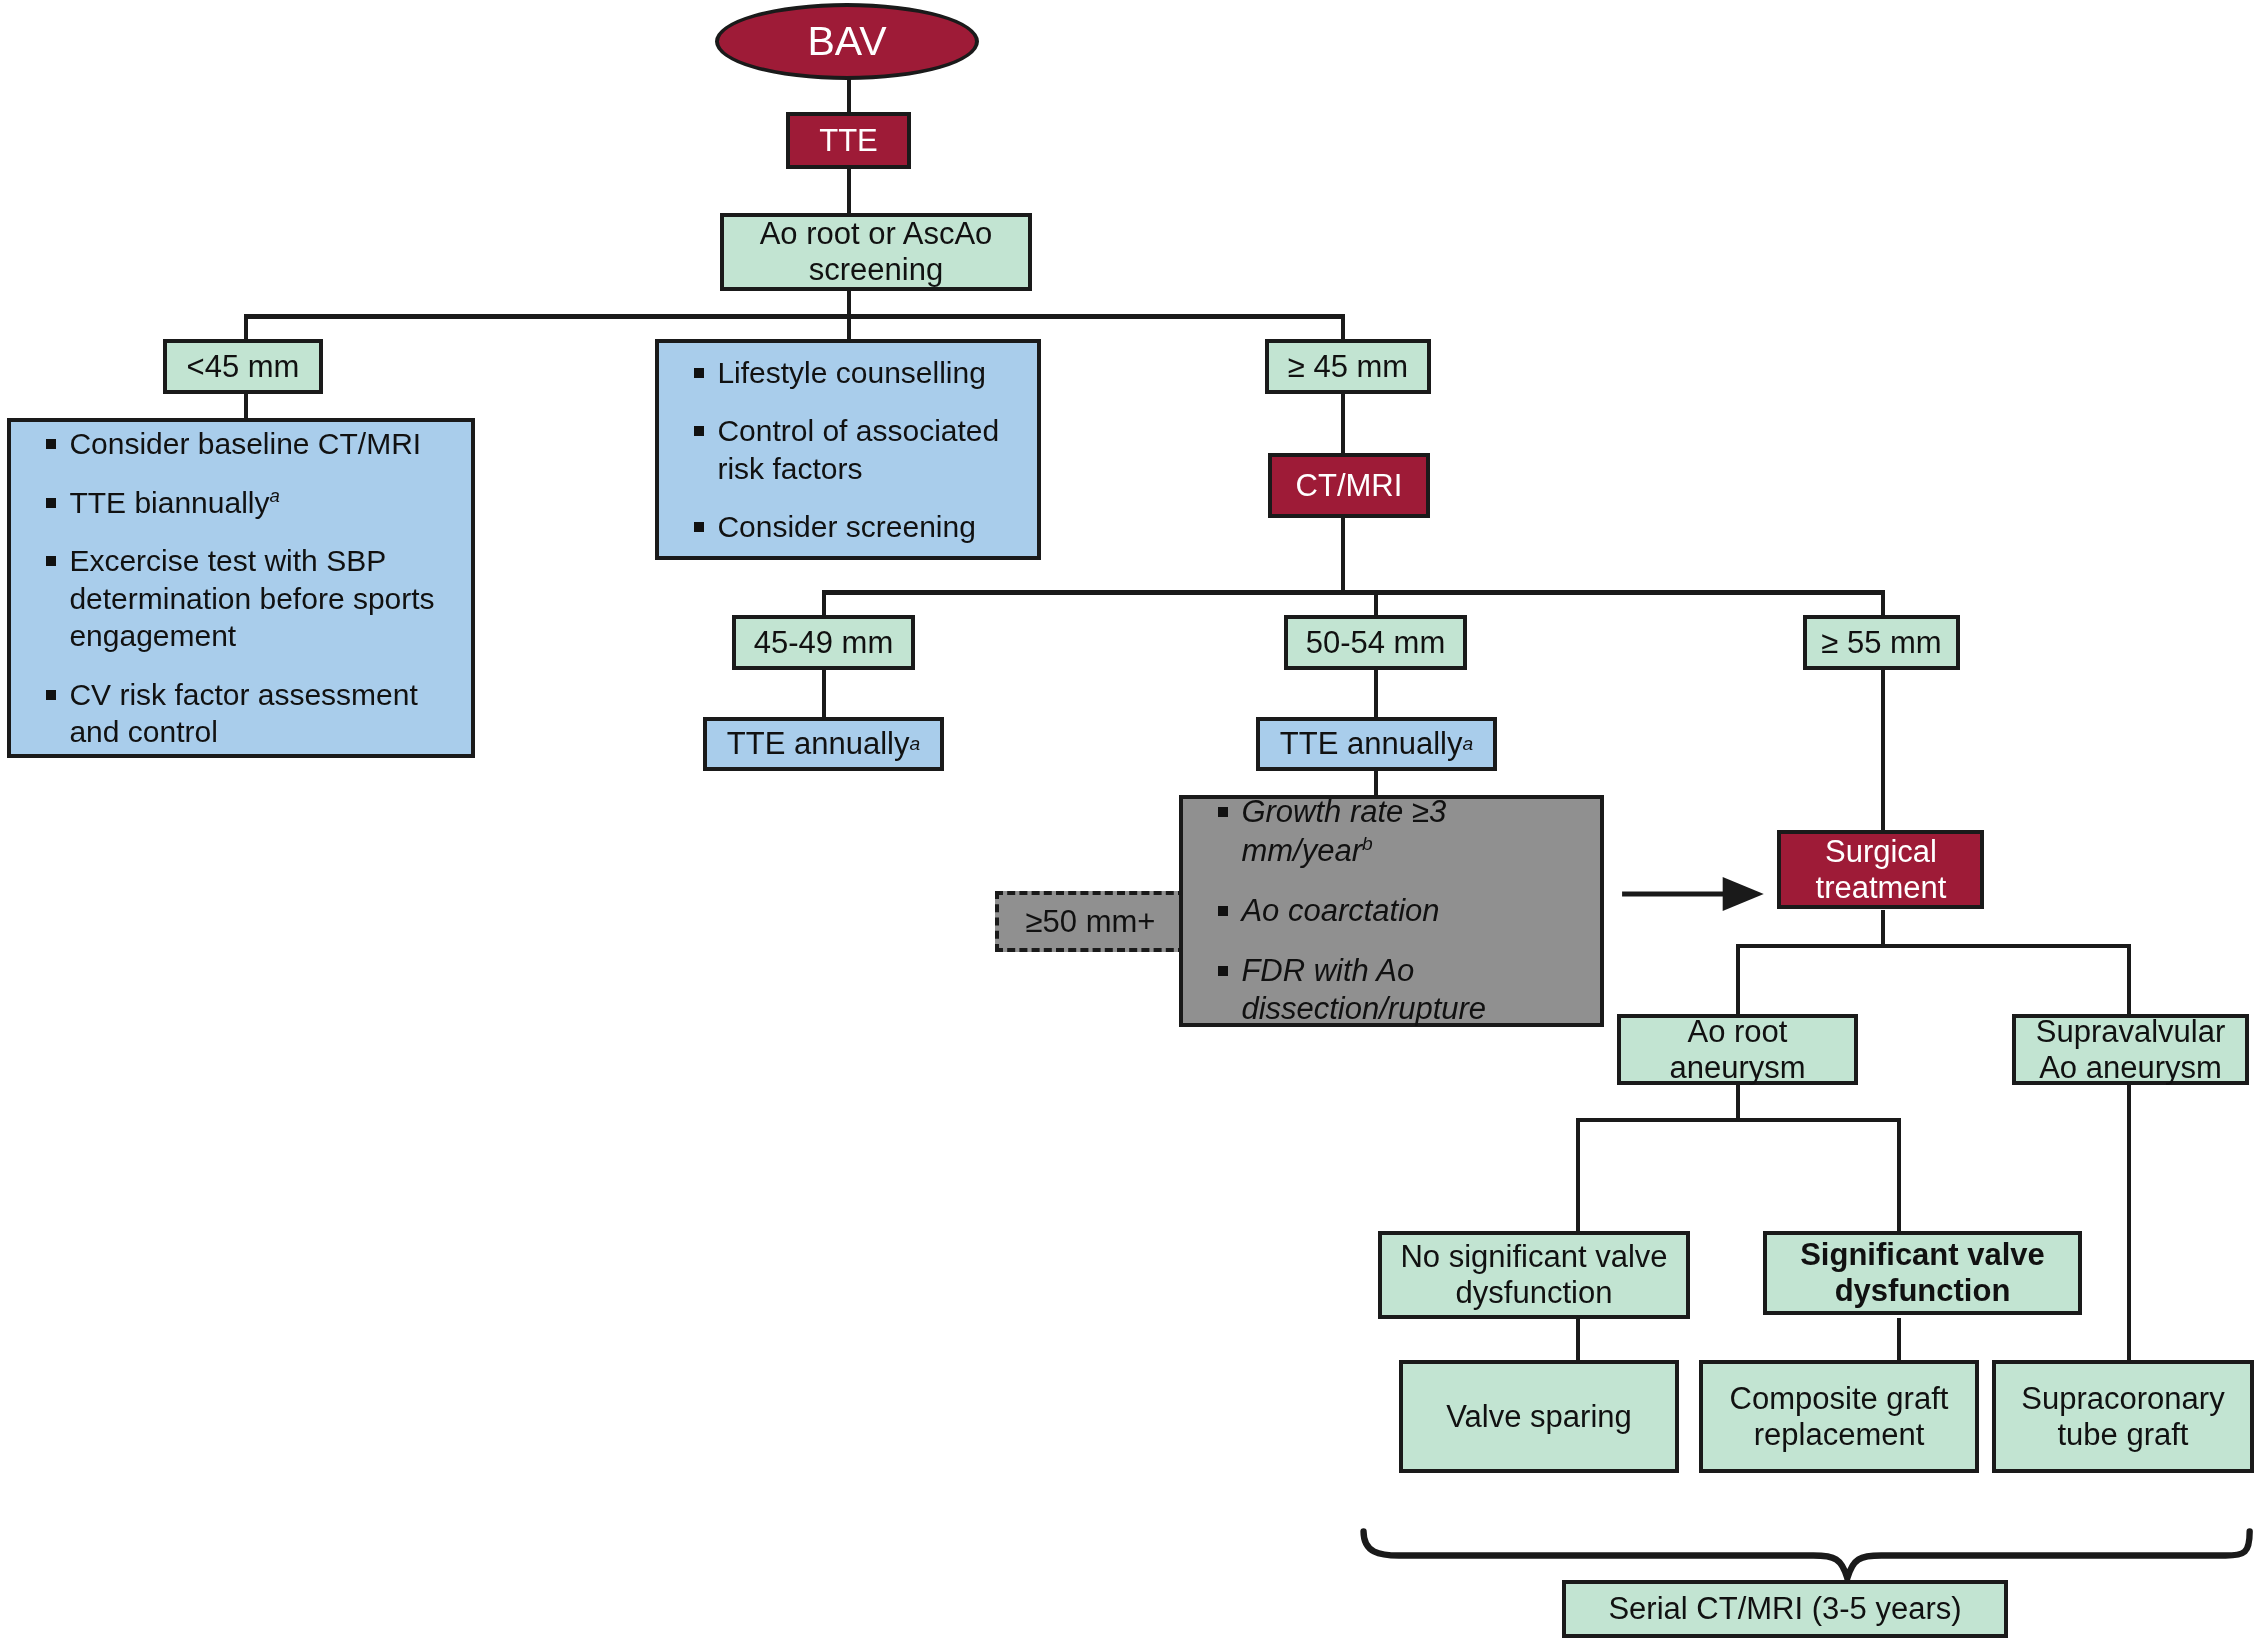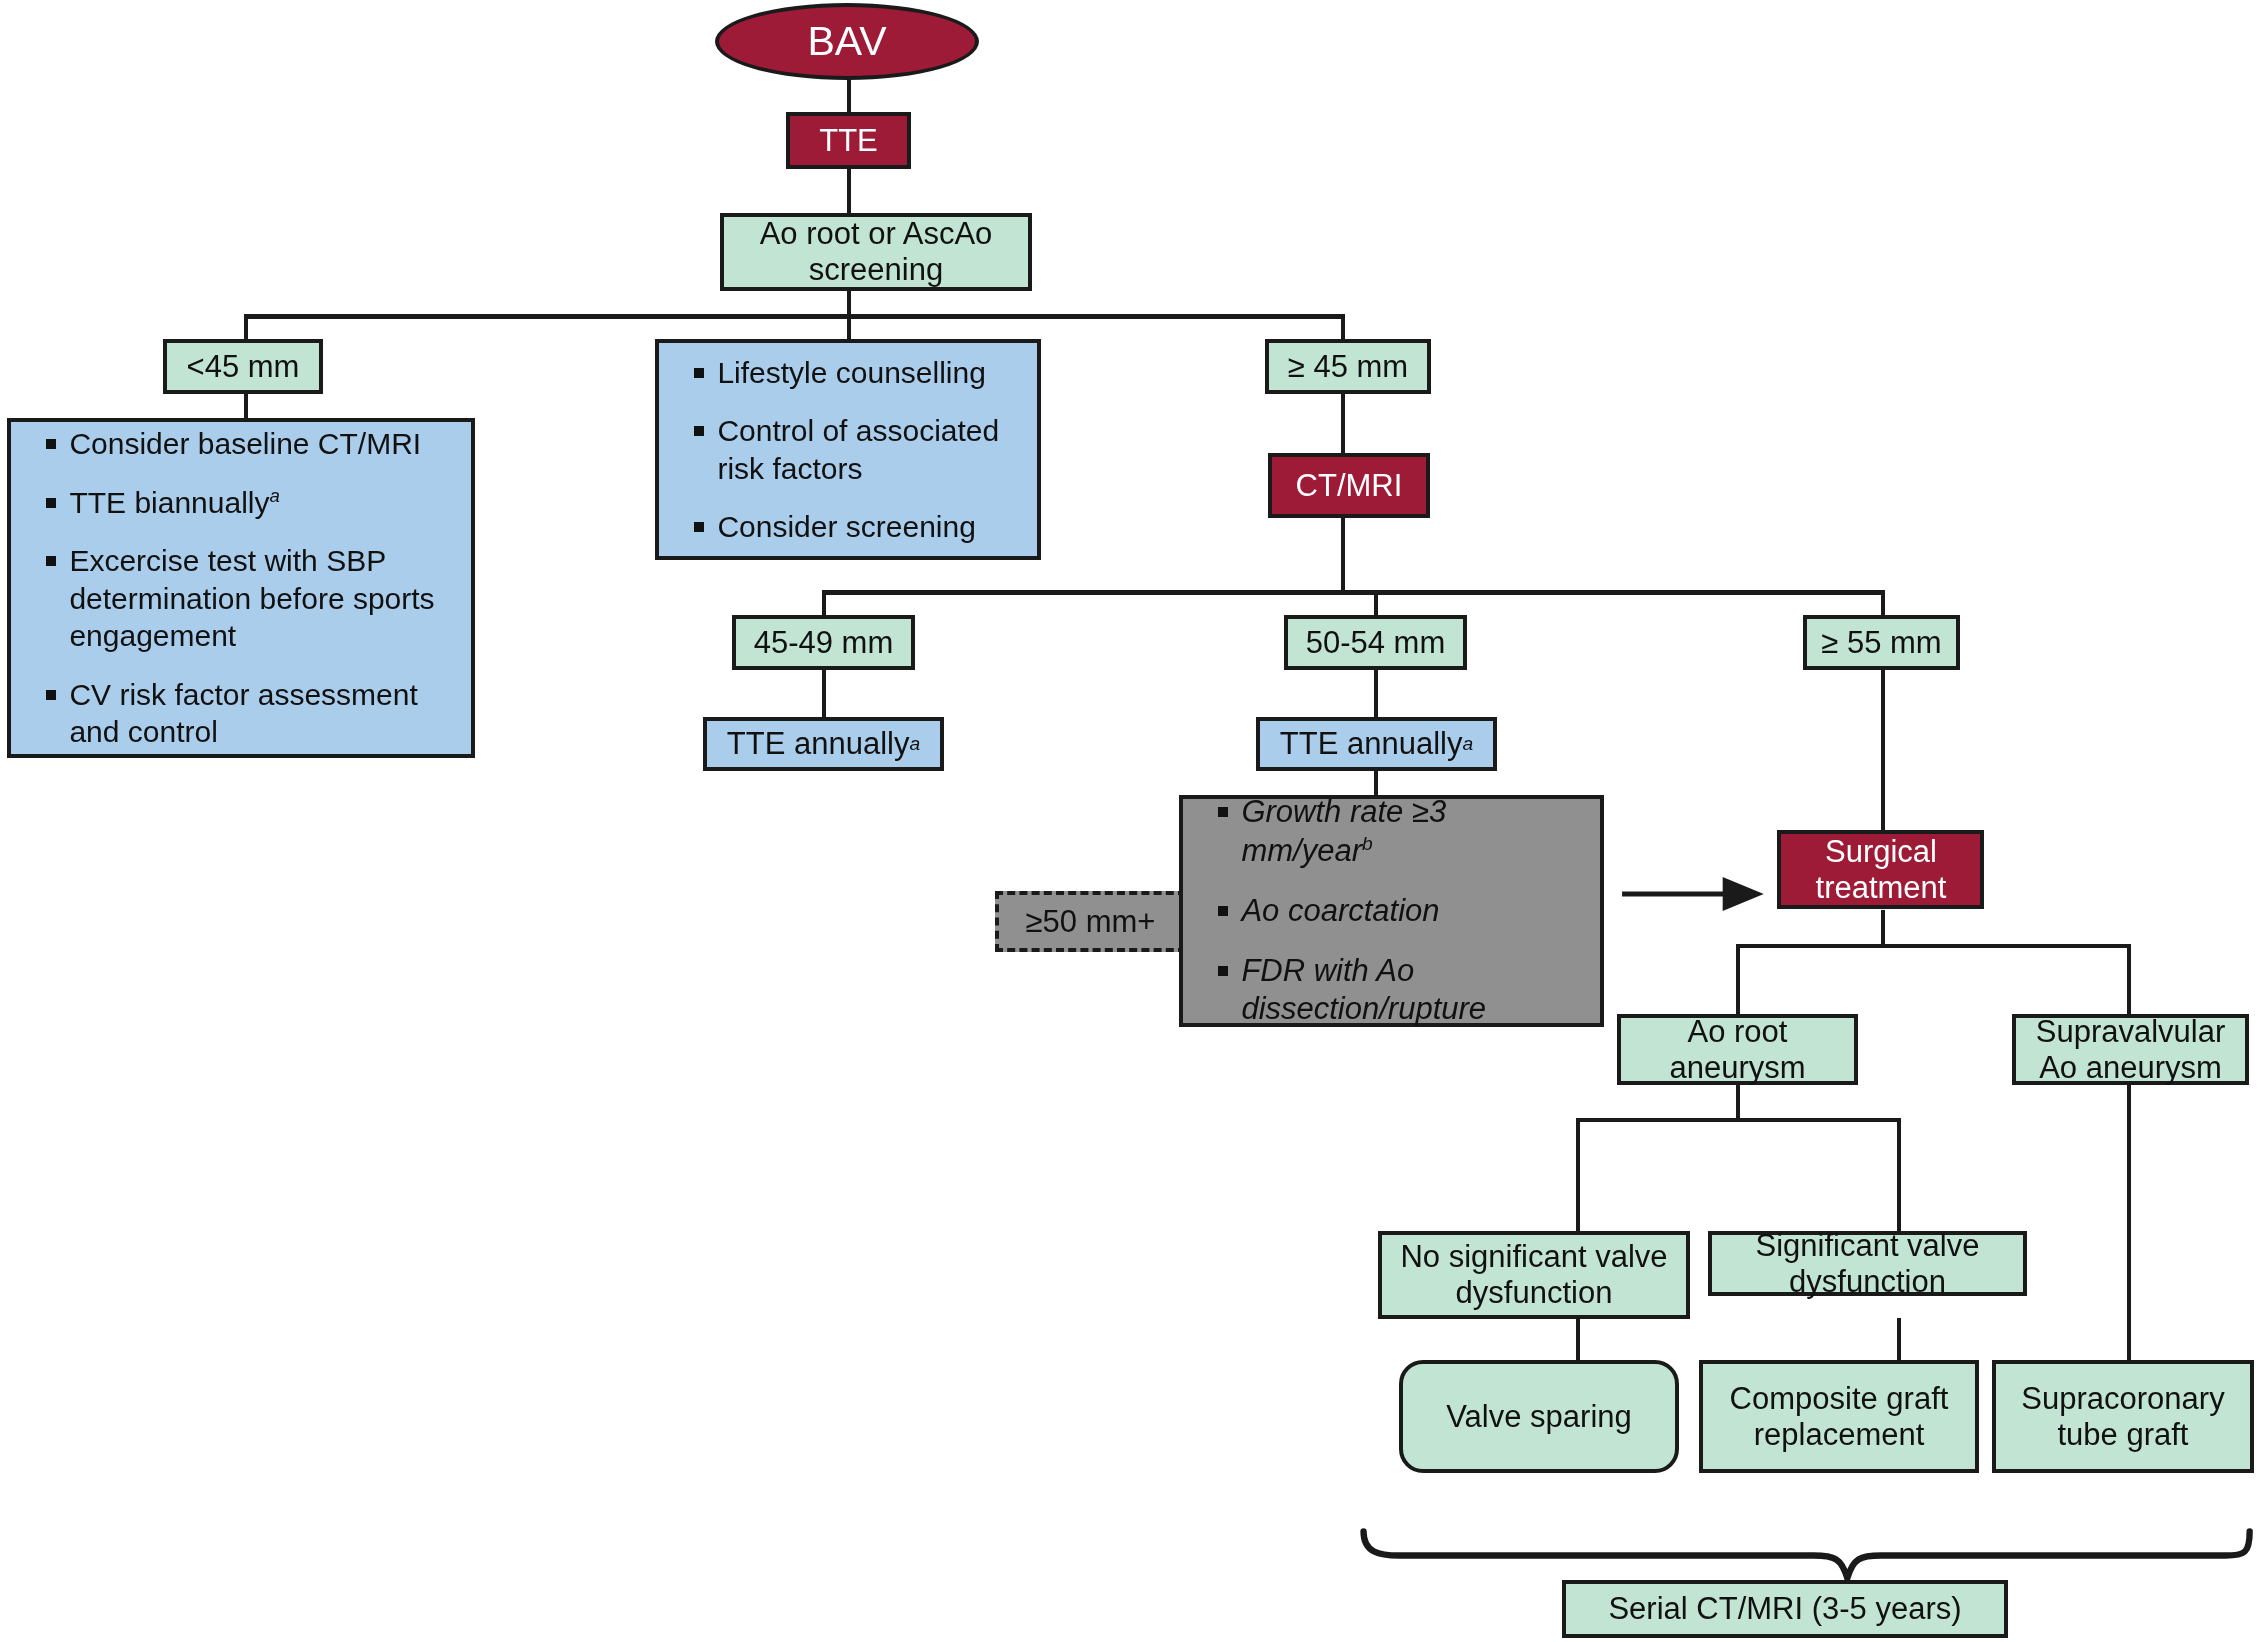--- a/index.html
+++ b/index.html
@@ -273,25 +273,25 @@
   </div>
 
   <div class="node green" style="left:2012px; top:1014px; width:237px; height:71px;">
     <span>Supravalvular Ao aneurysm</span>
   </div>
 
   <div class="node green" style="left:1378px; top:1231px; width:312px; height:88px;">
     <span>No significant valve dysfunction</span>
   </div>
 
-  <div class="node green" style="left:1708px; top:1231px; width:319px; height:65px;">
+  <div class="node green" style="left:1763px; top:1231px; width:319px; height:84px;font-weight:bold;">
     <span>Significant valve dysfunction</span>
   </div>
 
-  <div class="node green" style="left:1399px; top:1360px; width:280px; height:113px;border-radius:24px;">
+  <div class="node green" style="left:1399px; top:1360px; width:280px; height:113px;">
     <span>Valve sparing</span>
   </div>
 
   <div class="node green" style="left:1699px; top:1360px; width:280px; height:113px;">
     <span>Composite graft replacement</span>
   </div>
 
   <div class="node green" style="left:1992px; top:1360px; width:262px; height:113px;">
     <span>Supracoronary tube graft</span>
   </div>

